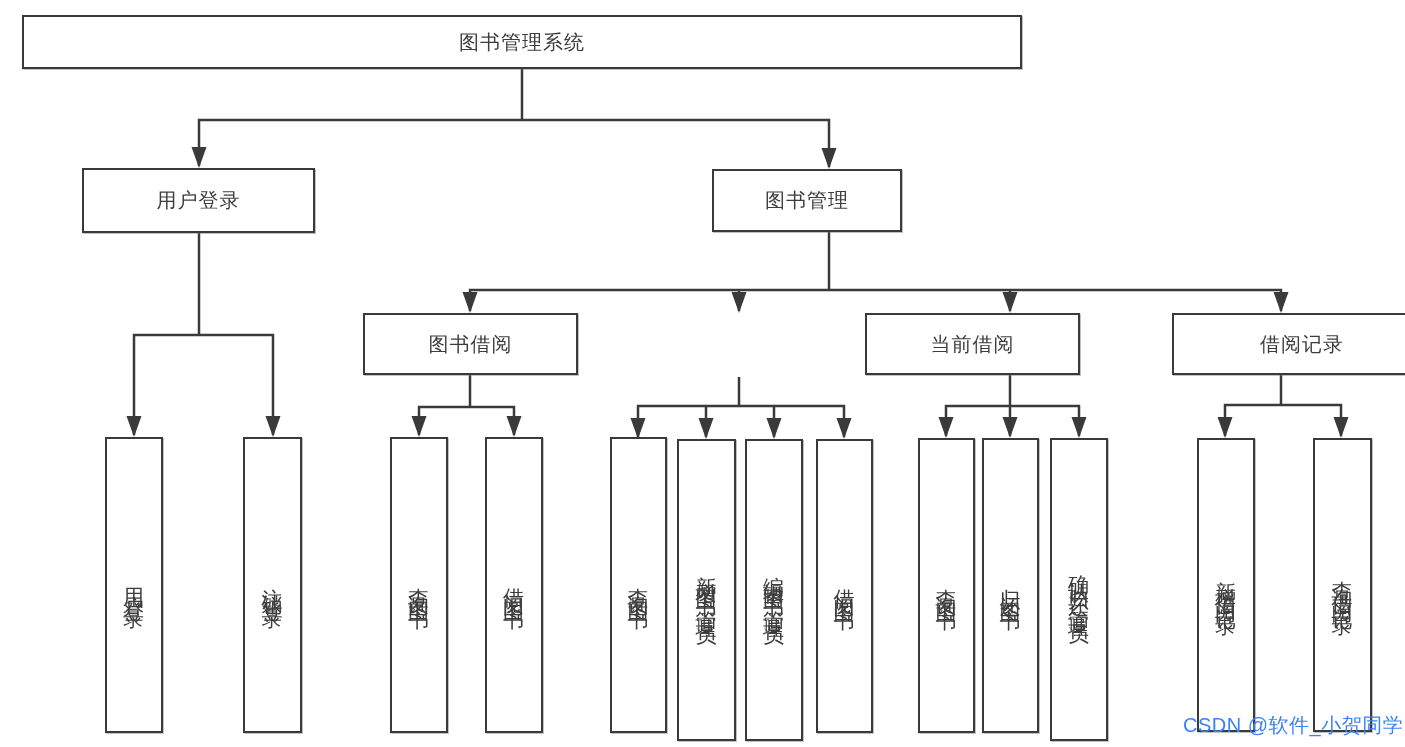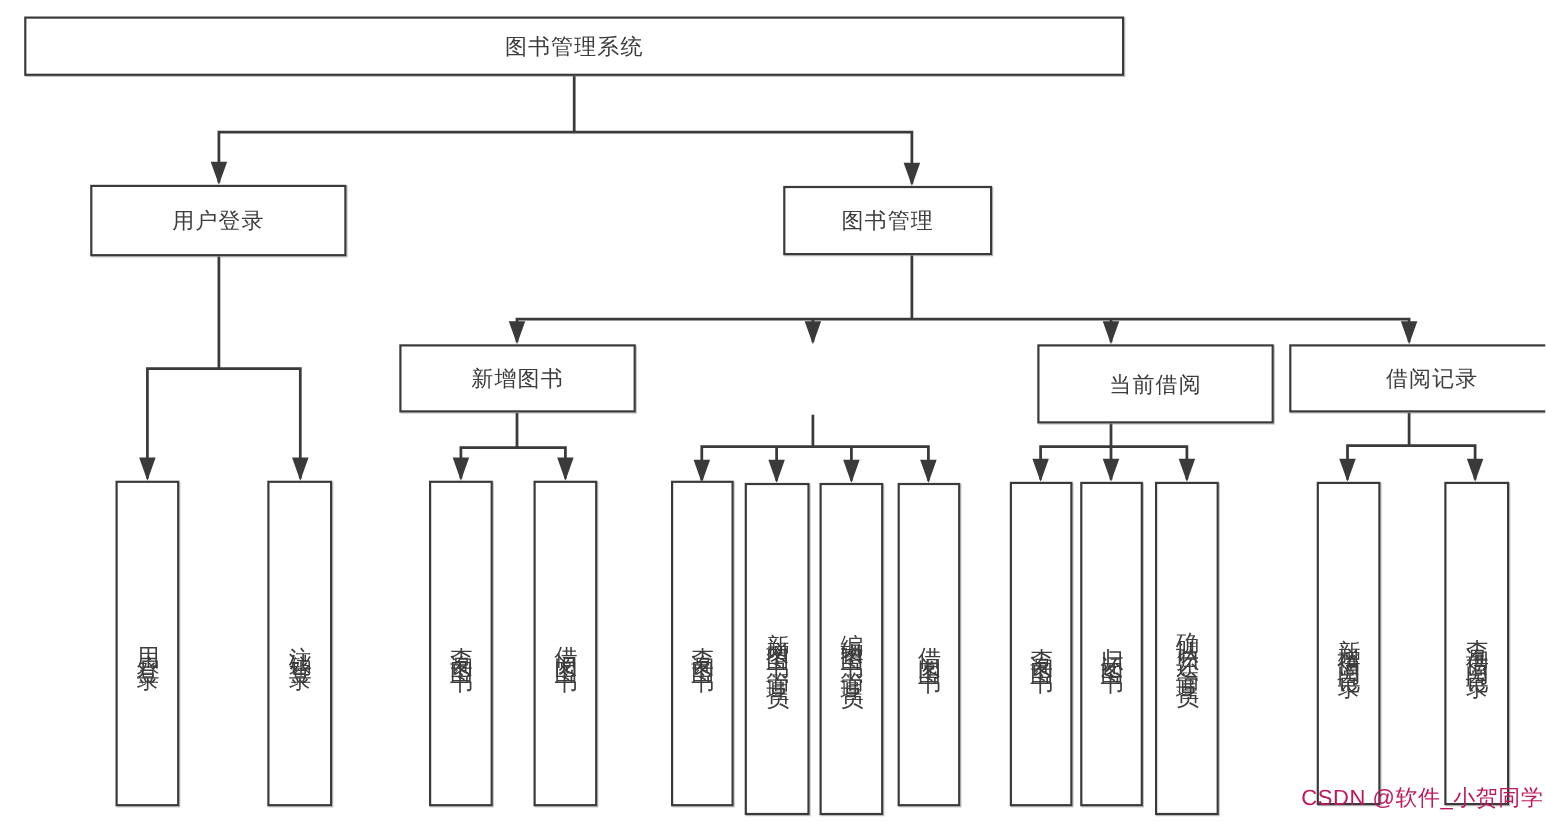--- a/index.html
+++ b/index.html
@@ -24,21 +24,21 @@
   .node.h{font-size:20px;letter-spacing:1px;white-space:nowrap;}
   .node.v{
     font-size:21px;
     writing-mode:vertical-rl;
     letter-spacing:7px;
     line-height:1;
     text-align:center;
   }
   #watermark{
     position:absolute;left:1183px;top:712px;
-    font-size:20px;color:#be185d;
+    font-size:20px;color:#3b82f6;
     white-space:nowrap;z-index:3;letter-spacing:.5px;
   }
 </style>
 </head>
 <body>
 
 <div id="stage">
 
   <svg id="wires" width="1405" height="747" viewBox="0 0 1405 747">
     <g fill="none" stroke="#3a3a3a" stroke-width="2.5">
@@ -90,22 +90,22 @@
         <polygon points="1217.5,417 1232.5,417 1225,438"></polygon>
         <polygon points="1333.5,417 1348.5,417 1341,438"></polygon>
       </g>
   </svg>
 
   <div class="node h" style="left:22px;top:15px;width:1000px;height:54px">图书管理系统</div>
 
   <div class="node h" style="left:82px;top:168px;width:233px;height:65px">用户登录</div>
   <div class="node h" style="left:712px;top:169px;width:190px;height:63px">图书管理</div>
 
-  <div class="node h" style="left:363px;top:313px;width:215px;height:62px">新增图书</div>
-  <div class="node h" style="left:943px;top:313px;width:215px;height:72px">当前借阅</div>
+  <div class="node h" style="left:363px;top:313px;width:215px;height:62px">图书借阅</div>
+  <div class="node h" style="left:865px;top:313px;width:215px;height:62px">当前借阅</div>
   <div class="node h" style="left:1172px;top:313px;width:260px;height:62px">借阅记录</div>
 
   <div class="node v" style="left:105px;top:437px;width:58px;height:296px">用户登录</div>
   <div class="node v" style="left:243px;top:437px;width:59px;height:296px">注销登录</div>
 
   <div class="node v" style="left:390px;top:437px;width:58px;height:296px">查询图书</div>
   <div class="node v" style="left:485px;top:437px;width:58px;height:296px">借阅图书</div>
 
   <div class="node v" style="left:610px;top:437px;width:57px;height:296px">查询图书</div>
   <div class="node v" style="left:677px;top:439px;width:59px;height:302px">新增图书（管理员）</div>

